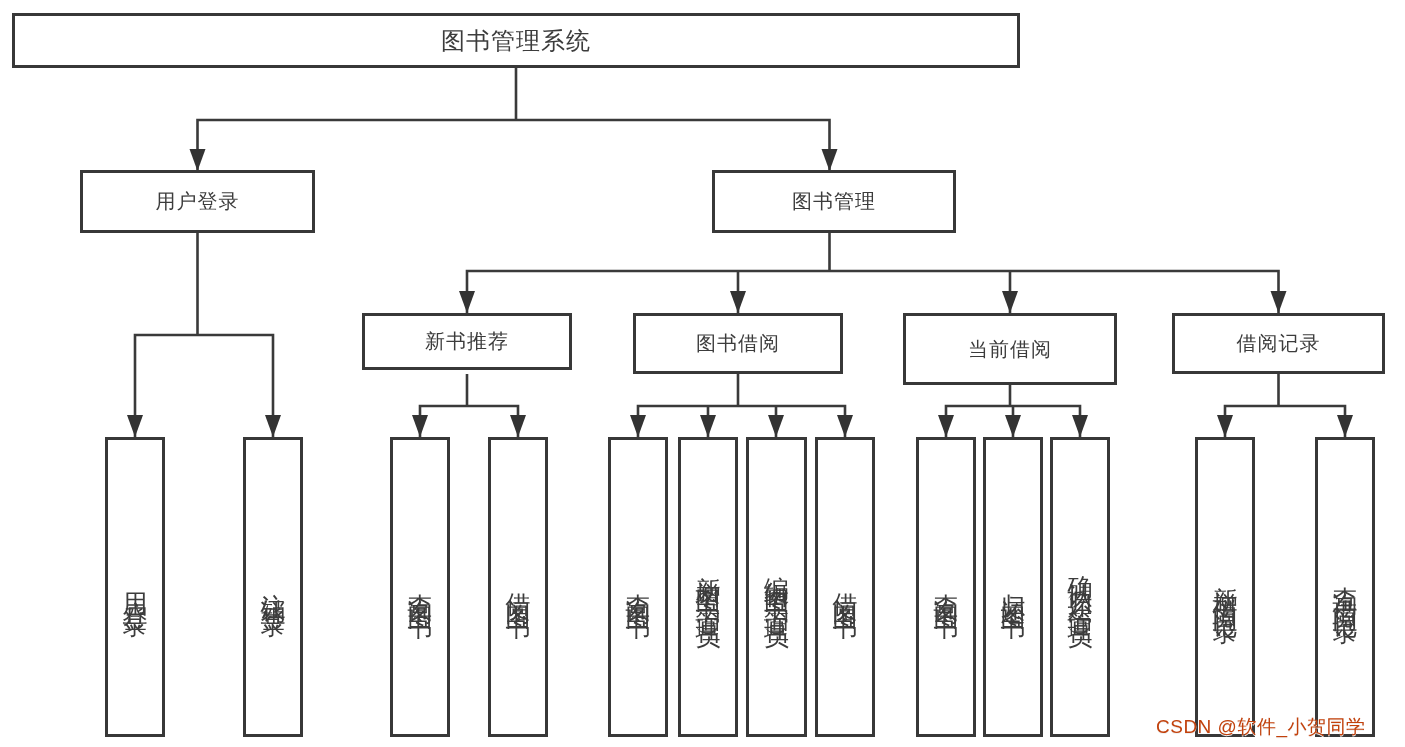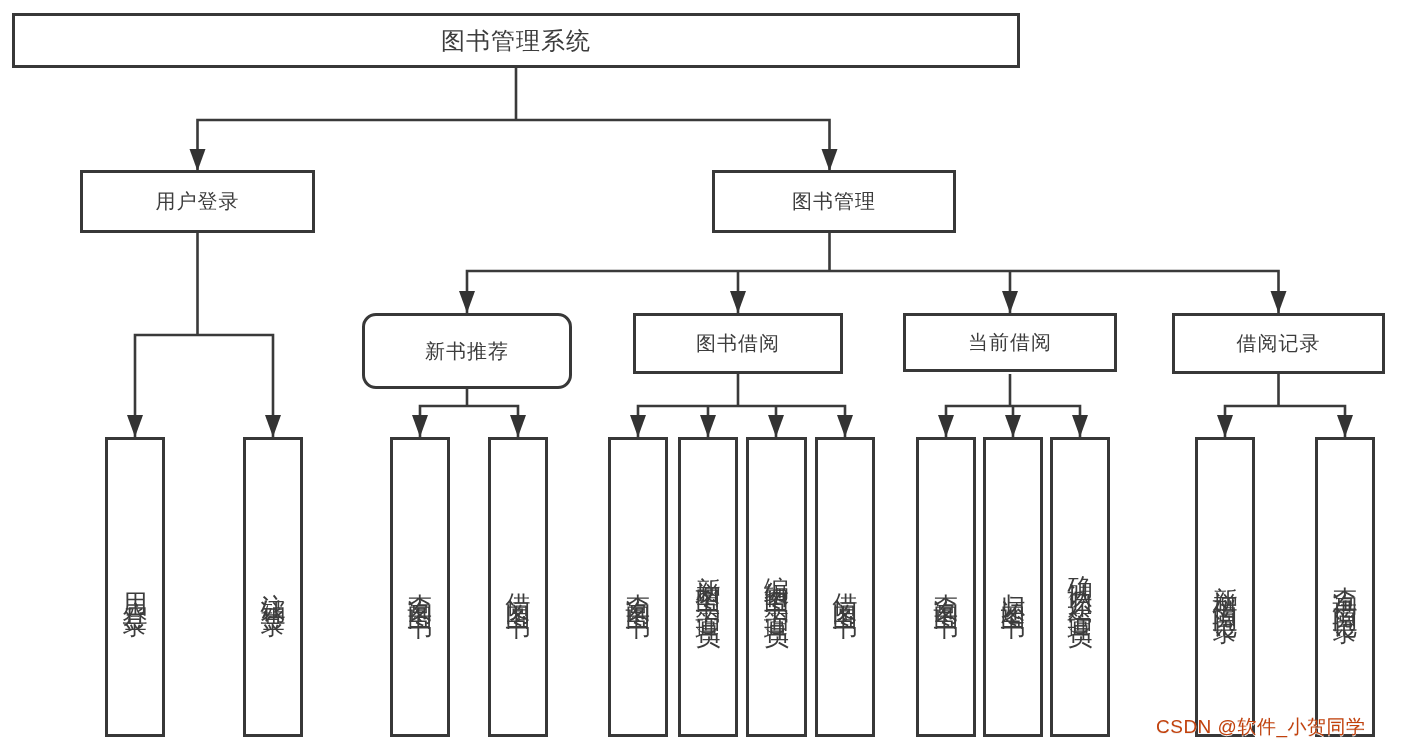--- a/index.html
+++ b/index.html
@@ -90,27 +90,27 @@
     <span>图书管理系统</span>
   </div>
 
   <div class="box lvl" style="left:80px;top:170px;width:235px;height:63px;">
     <span>用户登录</span>
   </div>
   <div class="box lvl" style="left:712px;top:170px;width:244px;height:63px;">
     <span>图书管理</span>
   </div>
 
-  <div class="box lvl" style="left:362px;top:313px;width:210px;height:76px;border-radius:14px;">
+  <div class="box lvl" style="left:362px;top:313px;width:210px;height:57px;">
     <span>新书推荐</span>
   </div>
   <div class="box lvl" style="left:633px;top:313px;width:210px;height:61px;text-align:right;">
     <span>图书借阅</span>
   </div>
-  <div class="box lvl" style="left:903px;top:313px;width:214px;height:59px;text-align:right;">
+  <div class="box lvl" style="left:903px;top:313px;width:214px;height:72px;text-align:right;">
     <span>当前借阅</span>
   </div>
   <div class="box lvl" style="left:1172px;top:313px;width:213px;height:61px;">
     <span>借阅记录</span>
   </div>
 
   <div class="box leaf" style="left:105px;top:437px;width:60px;height:300px;">
     <span>用户登录</span>
   </div>
   <div class="box leaf" style="left:243px;top:437px;width:60px;height:300px;">

